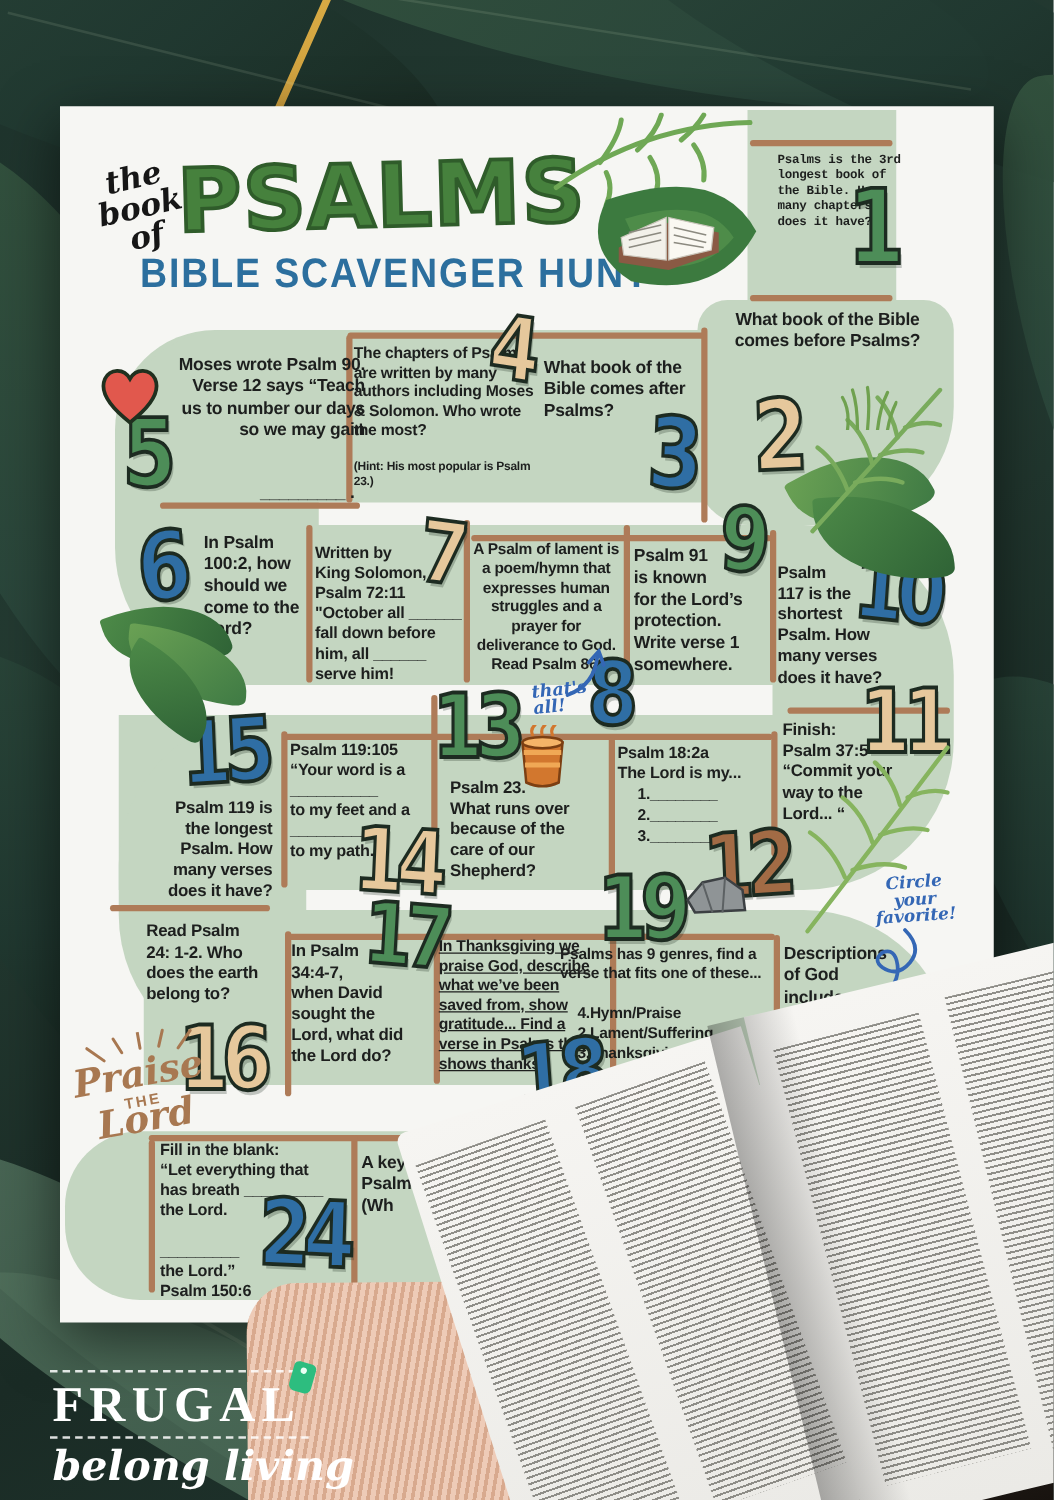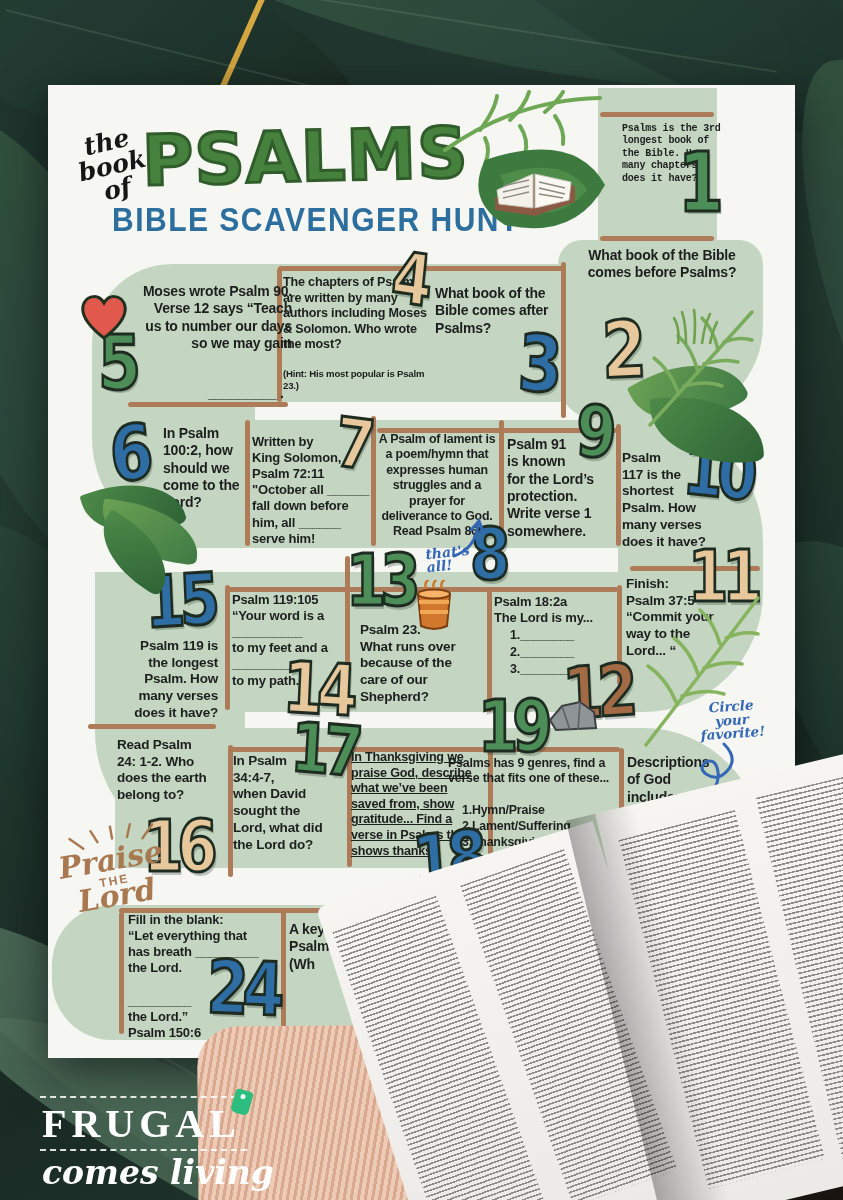--- a/index.html
+++ b/index.html
@@ -213,21 +213,21 @@
 does the earth
 belong to?</div>
   <div class="sq-text" style="left:233px;top:753px;width:108px;font-size:13.5px;">In Psalm
 34:4-7,
 when David
 sought the
 Lord, what did
 the Lord do?</div>
   <div class="sq-text" style="left:351px;top:750px;width:132px;font-size:12.6px;text-decoration:underline;">In Thanksgiving we praise God, describe what we’ve been saved from, show gratitude... Find a verse in Psalms that shows thanks.</div>
   <div class="sq-text" style="left:448px;top:756px;width:168px;font-size:12.4px;">Psalms has 9 genres, find a verse that fits one of these...</div>
-  <div class="sq-text" style="left:462px;top:803px;width:150px;font-size:12.4px;">1.Hymn/Praise</div>
+  <div class="sq-text" style="left:462px;top:803px;width:150px;font-size:12.4px;">4.Hymn/Praise</div>
   <div class="sq-text" style="left:462px;top:819px;width:160px;font-size:12.4px;">2.Lament/Suffering</div>
   <div class="sq-text" style="left:462px;top:835px;width:150px;font-size:12.4px;">3.Thanksgiving</div>
   <div class="sq-text" style="left:462px;top:851px;width:150px;font-size:12.4px;">4.Temple/Royal</div>
   <div class="sq-text" style="left:462px;top:867px;width:150px;font-size:12.4px;">5.Teaching/W</div>
   <div class="sq-text" style="left:627px;top:754px;width:100px;font-size:14px;">Descriptions
 of God
 include:
 Rock, R</div>
   <div class="sq-text" style="left:289px;top:921px;width:120px;font-size:14px;">A key word in
 Psalms is
@@ -381,16 +381,16 @@
 
       <div class="abs" style="left:-30px;top:0;width:70px;height:420px;background:linear-gradient(90deg,rgba(0,0,0,.30),rgba(0,0,0,0));"></div>
     </div>
   </div>
 
   <div id="logo">
     <div style="position:relative;display:inline-block;font-family:Liberation Serif, serif;">
       <span class="big">FRUGAL</span>
       <span class="tag"></span>
     </div>
-    <div class="small script">comes living</div>
+    <div class="small script">belong living</div>
   </div>
 
 </div>
 
 </body></html>

